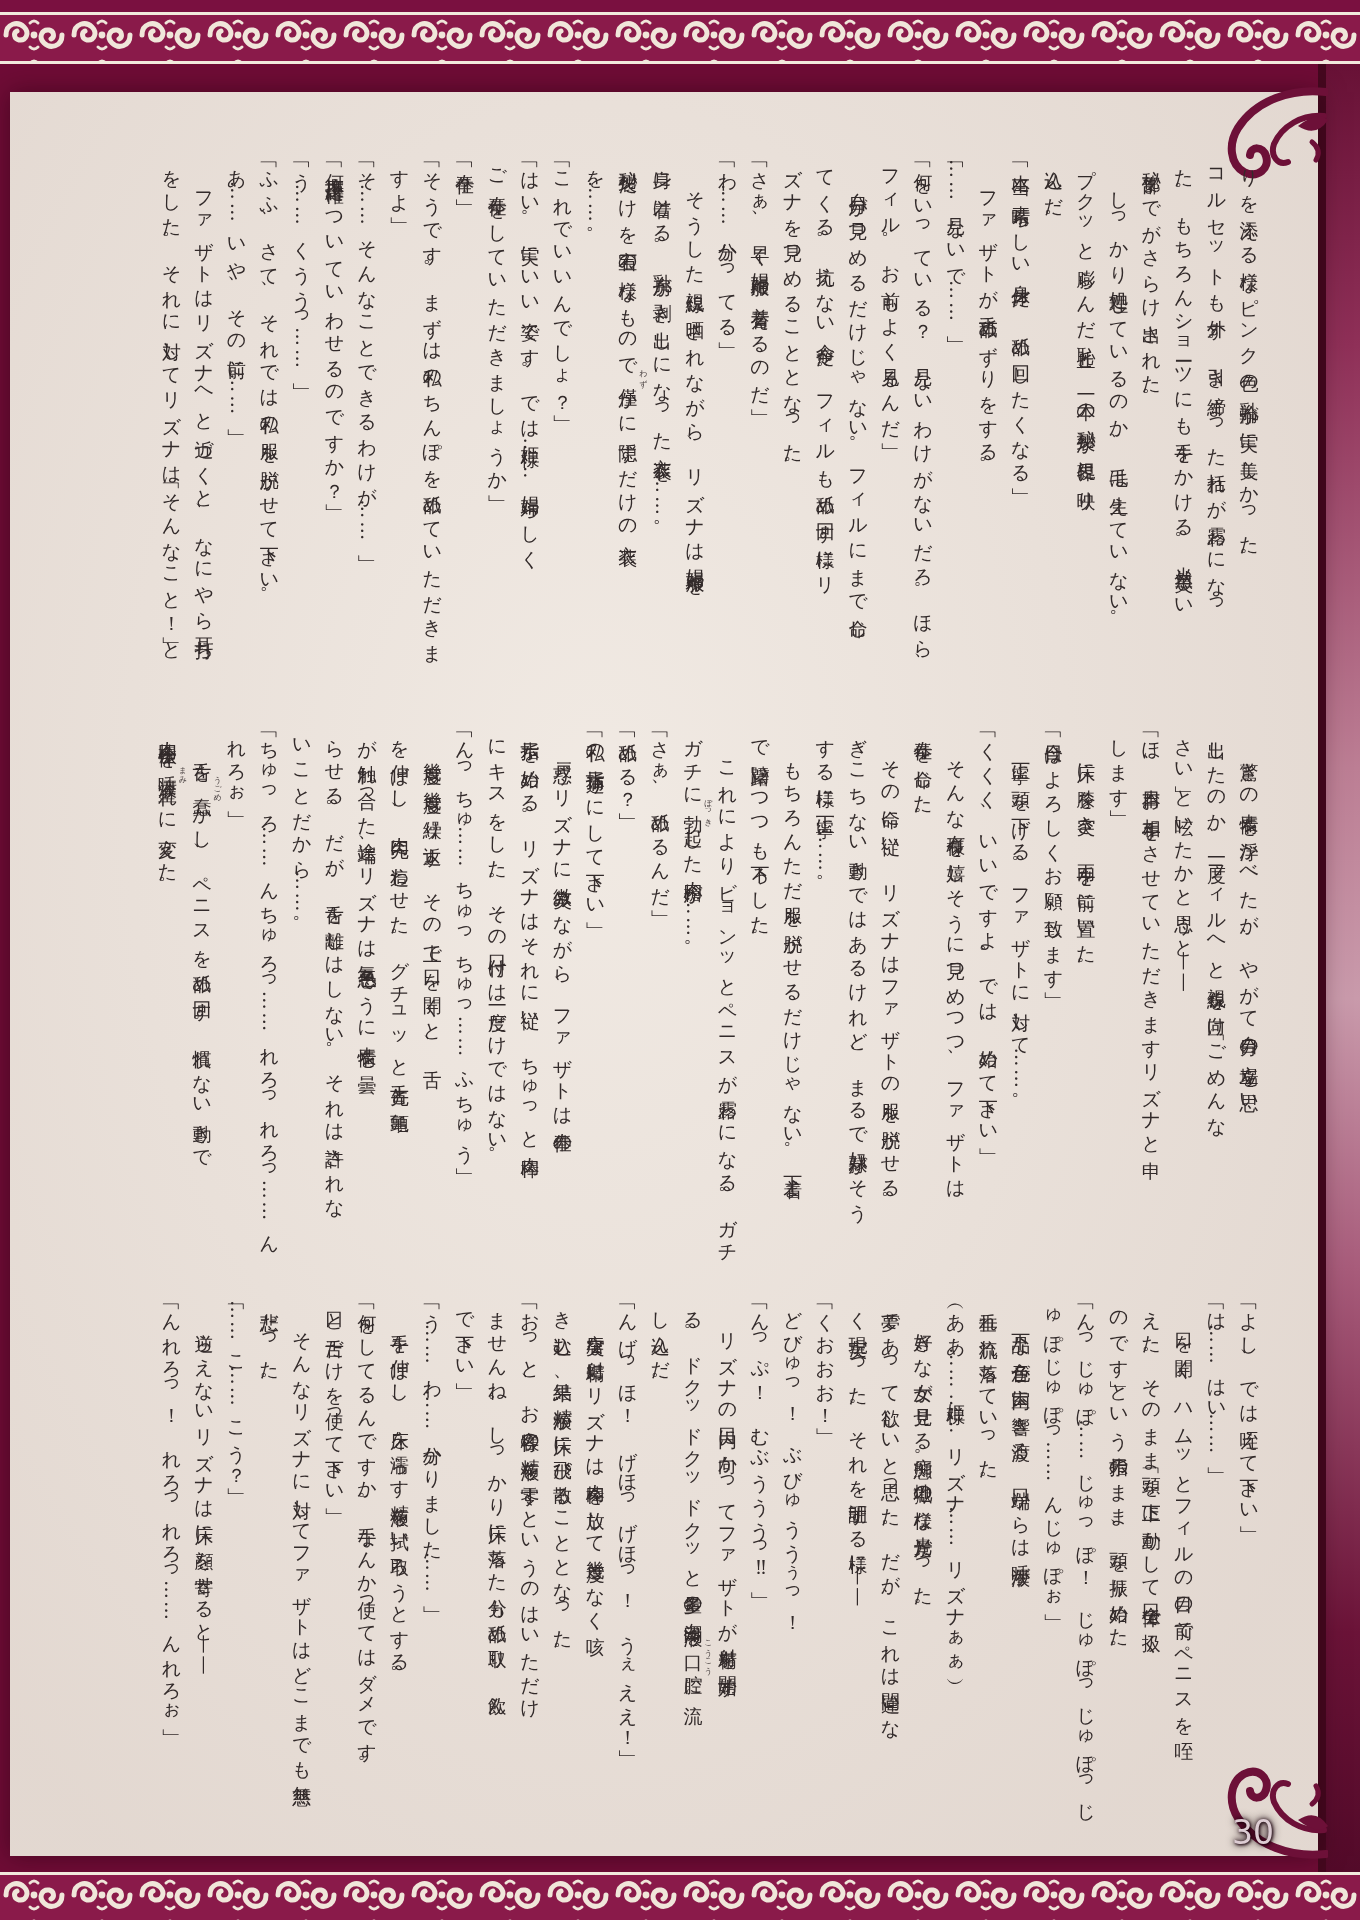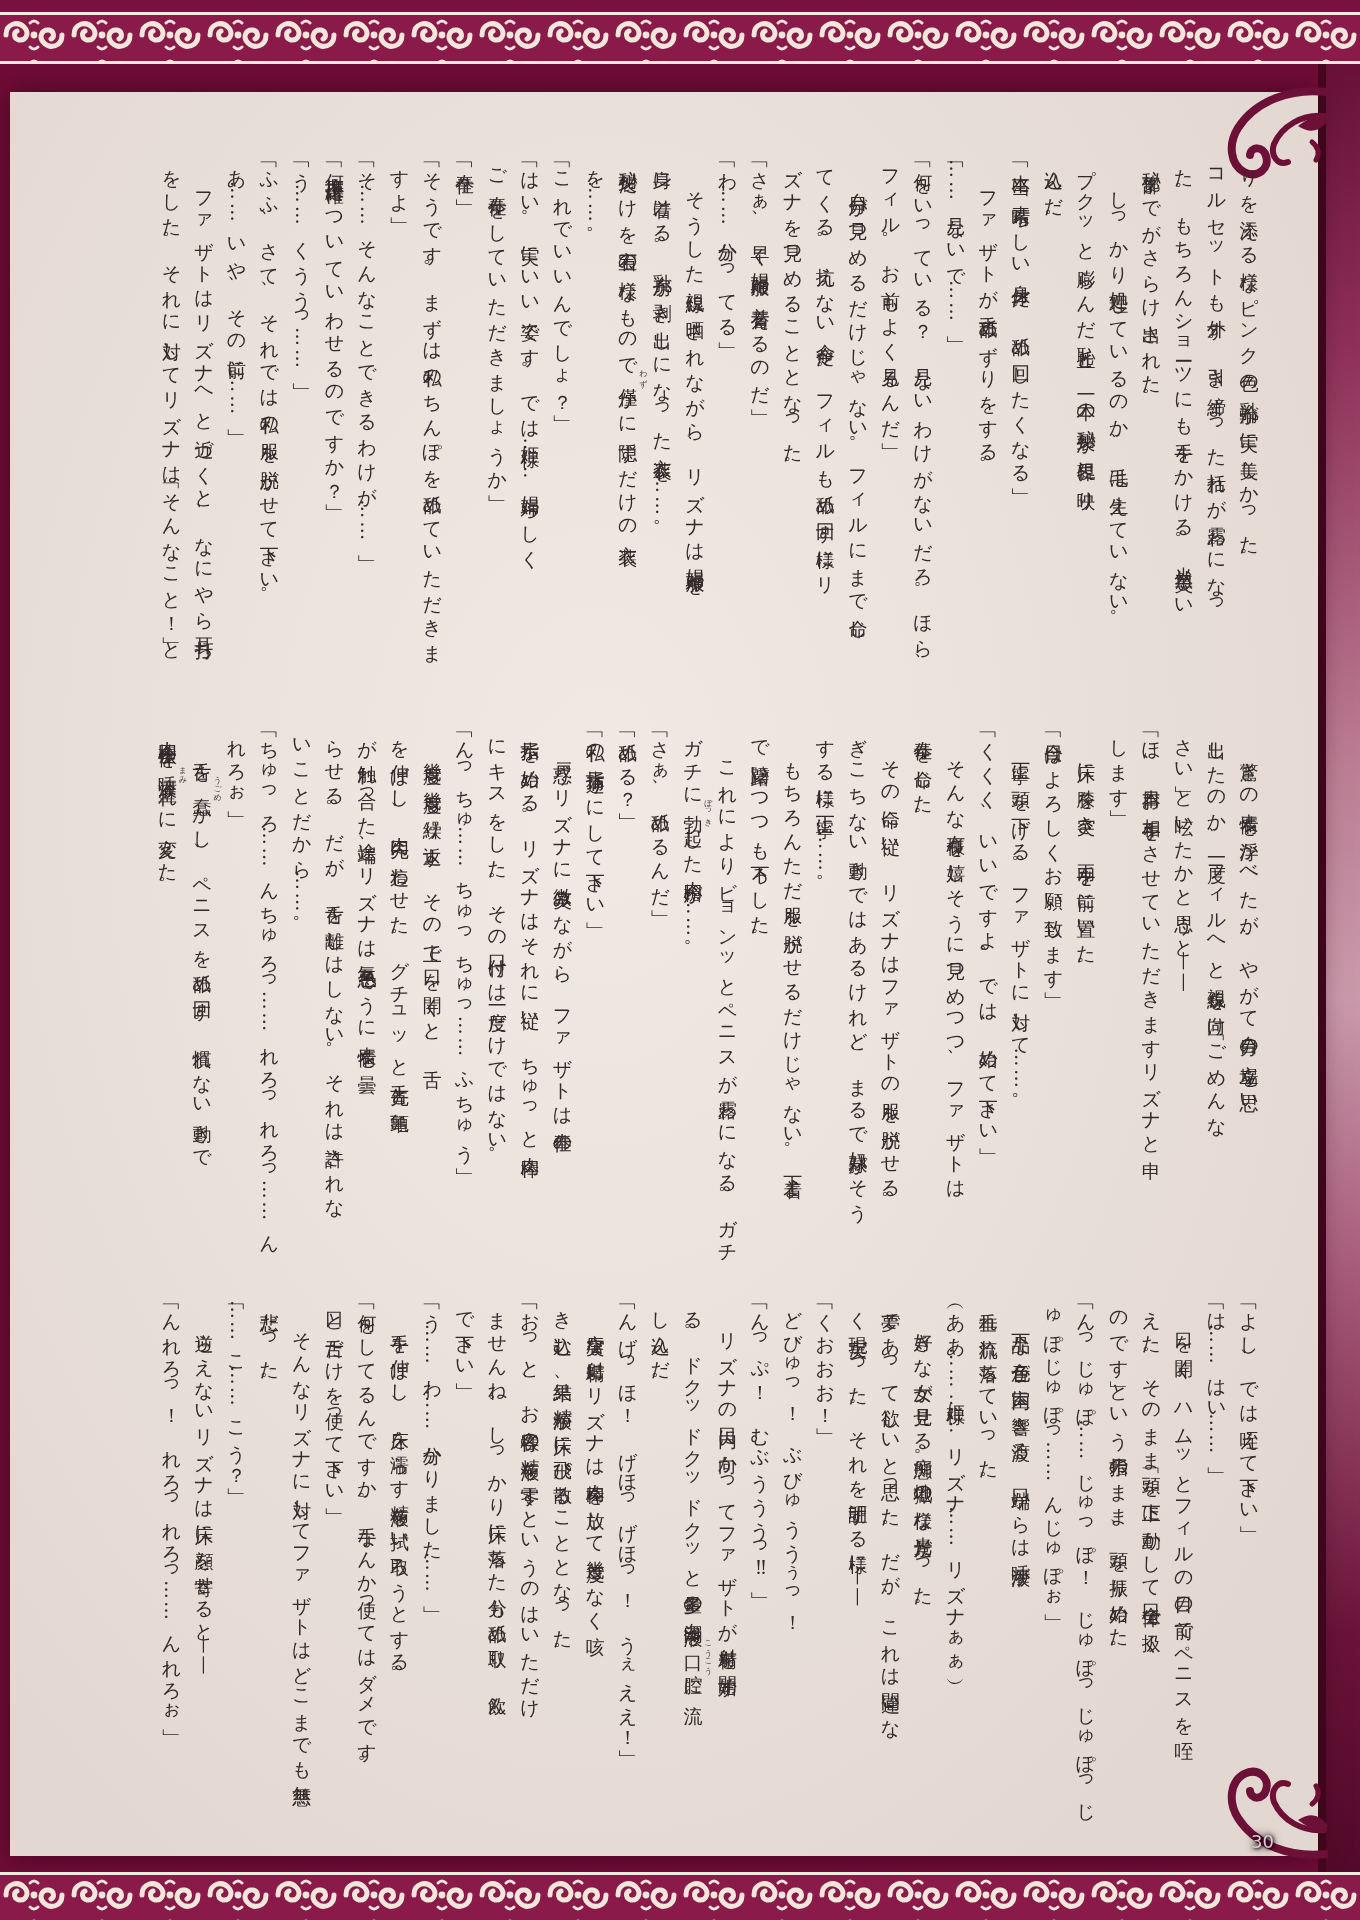--- a/index.html
+++ b/index.html
@@ -45,21 +45,21 @@
   #blk-top   {top:64px;  height:566px;font-size:19px;line-height:32.6px;letter-spacing:3px;}
   #blk-middle{top:634px; height:532px;font-size:19px;line-height:32.6px;letter-spacing:2.5px;}
   #blk-bottom{top:1206px;height:552px;font-size:19px;line-height:32.6px;letter-spacing:2px;}
   .col{margin:0;padding:0;}
   ruby{ruby-position:over;}
   rt{font-size:8px;letter-spacing:0;color:#4a4242;}
   
   .pageno{
     position:absolute;right:44px;bottom:4px;
     font-family:"DejaVu Sans", sans-serif;
-    font-size:18px;color:#ddccd3;z-index:6;
+    font-size:33px;color:#ddccd3;z-index:6;
     text-shadow:0 0 10px rgba(25,3,12,.95),0 0 5px rgba(25,3,12,.9),1px 1px 3px rgba(25,3,12,.9);
   }
 </style>
 </head>
 <body>
 
 <svg width="0" height="0" style="position:absolute" aria-hidden="true">
   <defs>
     <pattern id="scrollpat" width="68" height="40" patternUnits="userSpaceOnUse">
       <path d="M6 20 C6 8 18 6 24 12 C30 18 26 26 19 25 C14 24 13 18 17 16" fill="none" stroke="#f0e6da" stroke-width="5" stroke-linecap="round"></path>

